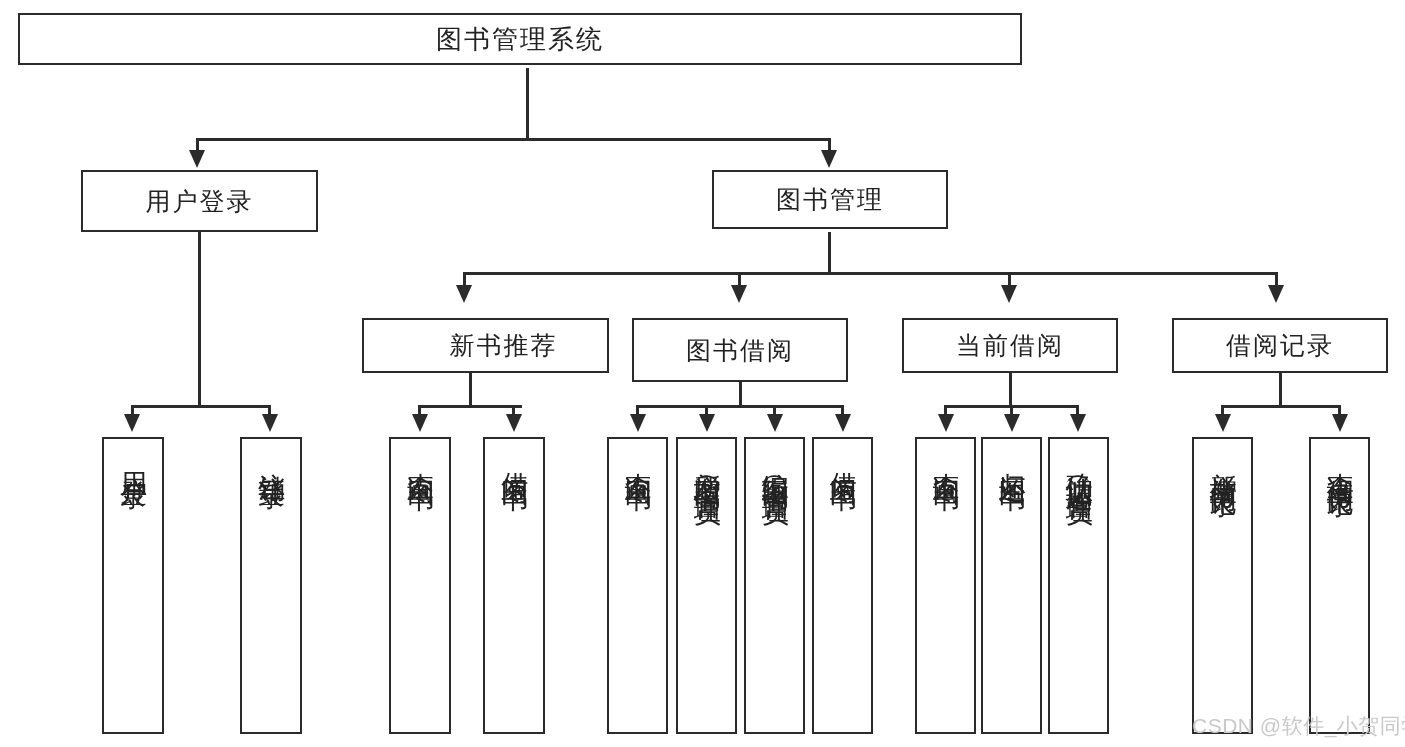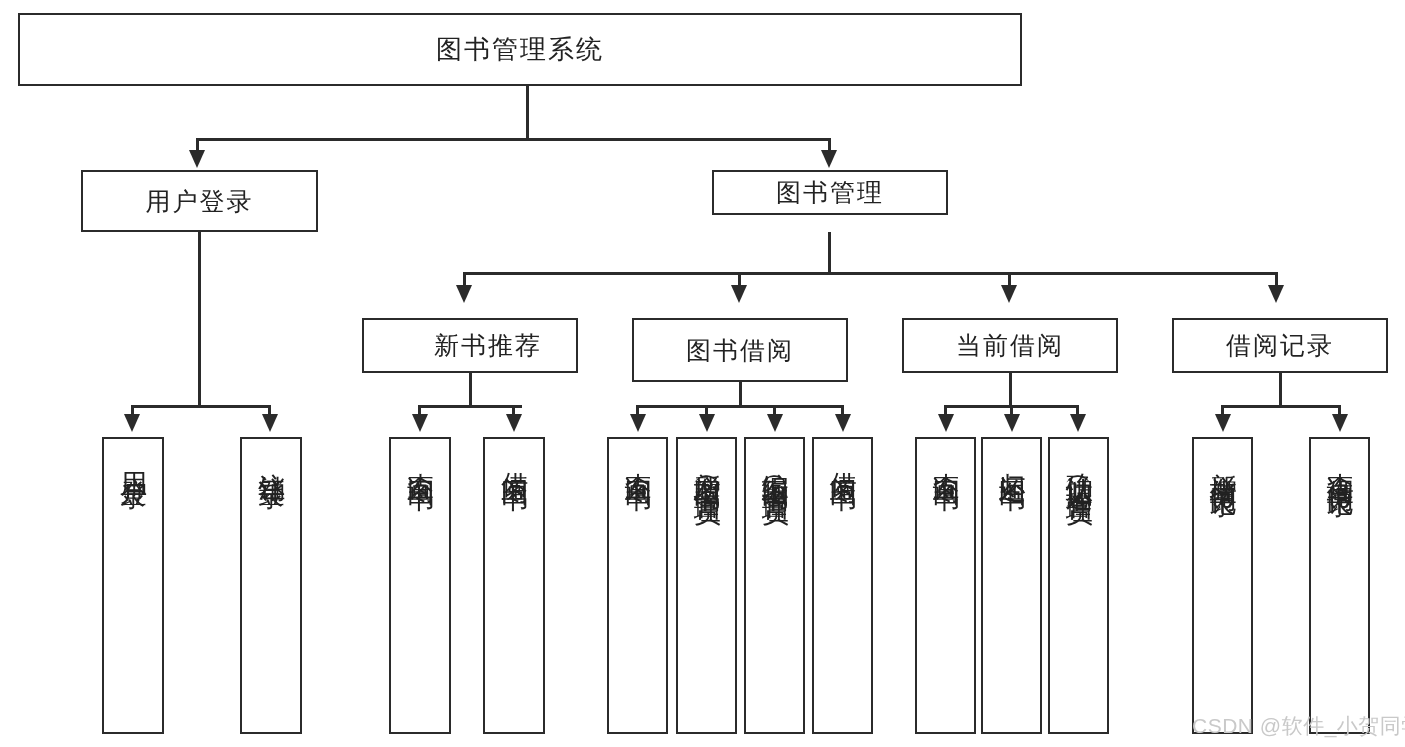--- a/index.html
+++ b/index.html
@@ -78,36 +78,36 @@
     white-space:nowrap;
     z-index:5;
     pointer-events:none;
   }
 </style>
 </head>
 <body>
 
 <div id="canvas">
 
-  <div class="node root horiz" style="left:18px;top:13px;width:1004px;height:73px;">
+  <div class="node root horiz" style="left:18px;top:13px;width:1004px;height:52px;">
     <span class="label">图书管理系统</span>
   </div>
 
   <div class="ln vline" style="left:526px;top:68px;width:3px;height:72px;"></div>
   <div class="ln hline" style="left:196px;top:138px;width:635px;height:3px;"></div>
   <div class="ln vline" style="left:196px;top:138px;width:3px;height:18px;"></div>
   <div class="arrow" style="left:189px;top:150px;"></div>
   <div class="ln vline" style="left:828px;top:138px;width:3px;height:18px;"></div>
   <div class="arrow" style="left:821px;top:150px;"></div>
 
   <div class="node horiz" style="left:81px;top:170px;width:237px;height:62px;">
     <span class="label">用户登录</span>
   </div>
 
-  <div class="node horiz" style="left:712px;top:170px;width:236px;height:45px;">
+  <div class="node horiz" style="left:712px;top:170px;width:236px;height:59px;">
     <span class="label">图书管理</span>
   </div>
 
   <div class="ln vline" style="left:198px;top:232px;width:3px;height:176px;"></div>
   <div class="ln hline" style="left:131px;top:405px;width:139px;height:3px;"></div>
   <div class="ln vline" style="left:131px;top:405px;width:3px;height:13px;"></div>
   <div class="arrow" style="left:124px;top:414px;"></div>
   <div class="ln vline" style="left:268px;top:405px;width:3px;height:13px;"></div>
   <div class="arrow" style="left:262px;top:414px;"></div>
 
@@ -115,21 +115,21 @@
   <div class="ln hline" style="left:463px;top:272px;width:815px;height:3px;"></div>
   <div class="ln vline" style="left:463px;top:272px;width:3px;height:18px;"></div>
   <div class="arrow" style="left:456px;top:285px;"></div>
   <div class="ln vline" style="left:738px;top:272px;width:3px;height:18px;"></div>
   <div class="arrow" style="left:731px;top:285px;"></div>
   <div class="ln vline" style="left:1008px;top:272px;width:3px;height:18px;"></div>
   <div class="arrow" style="left:1001px;top:285px;"></div>
   <div class="ln vline" style="left:1275px;top:272px;width:3px;height:18px;"></div>
   <div class="arrow" style="left:1268px;top:285px;"></div>
 
-  <div class="node horiz" style="left:362px;top:318px;width:216px;height:55px;padding-left:36px;">
+  <div class="node horiz" style="left:362px;top:318px;width:247px;height:55px;padding-left:36px;">
     <span class="label">新书推荐</span>
   </div>
   <div class="node horiz" style="left:632px;top:318px;width:216px;height:64px;">
     <span class="label">图书借阅</span>
   </div>
   <div class="node horiz" style="left:1172px;top:318px;width:216px;height:55px;">
     <span class="label">借阅记录</span>
   </div>
   <div class="node horiz" style="left:902px;top:318px;width:216px;height:55px;">
     <span class="label">当前借阅</span>

